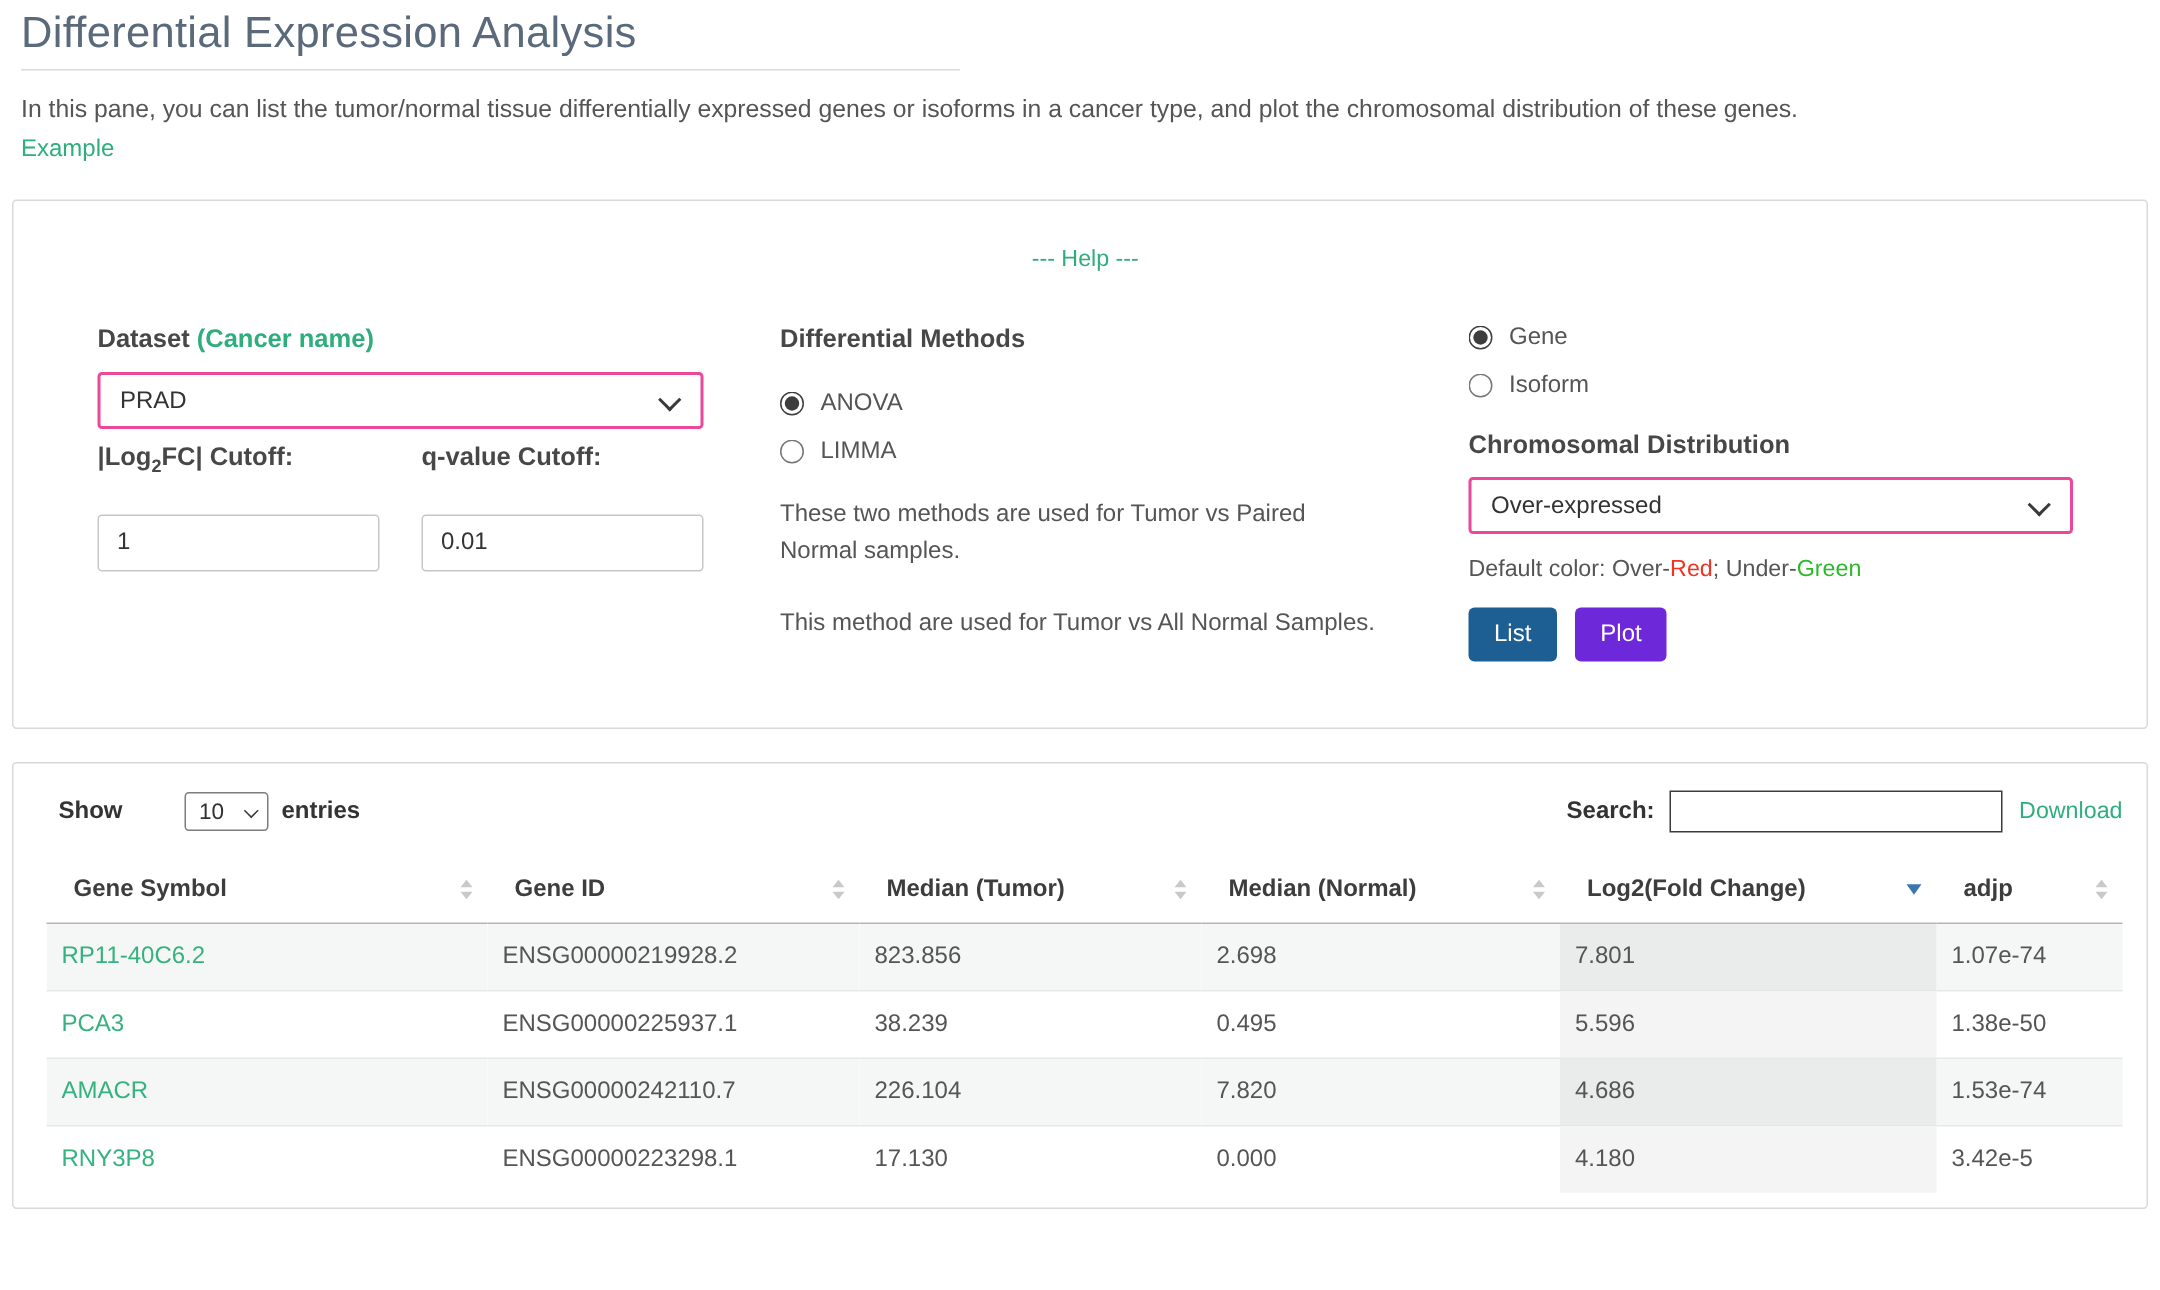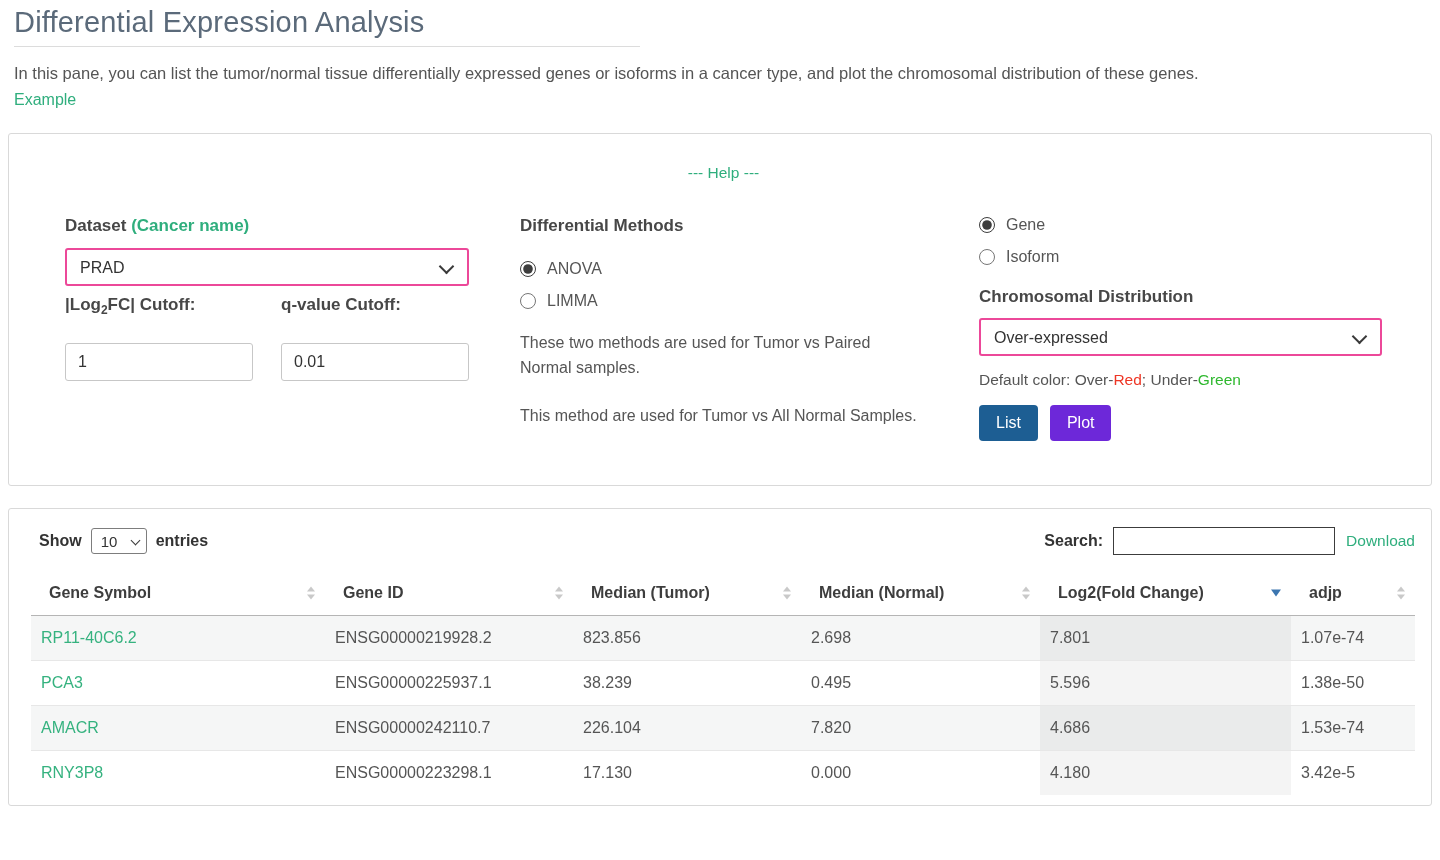--- a/index.html
+++ b/index.html
@@ -80,21 +80,21 @@
 
   
   .table-panel { margin-top: 22px; padding: 18px 16px 10px 22px; }
   .table-controls { display: flex; align-items: center; justify-content: space-between; margin-bottom: 16px; padding-left: 8px; }
   .tc-left, .tc-right { display: flex; align-items: center; }
   .bold-label { font-size: 16px; font-weight: 700; color: #333; }
   .pagesize-wrap { position: relative; margin: 0 9px; }
   .pagesize-wrap select {
     appearance: none; -webkit-appearance: none; width: 56px; height: 26px;
     border: 1px solid #7d7d7d; border-radius: 3px; background: #fff;
-    font-family: inherit; font-size: 15px; color: #333; padding: 1px 18px 1px 9px;
+    font-family: inherit; font-size: 15px; color: #333; padding: 1px 18px 1px 9px; margin-left: 32px;
   }
   .pagesize-wrap::after {
     content: ""; position: absolute; right: 8px; top: 9px; width: 6px; height: 6px;
     border-right: 1.5px solid #3a3a3a; border-bottom: 1.5px solid #3a3a3a;
     transform: rotate(45deg); pointer-events: none;
   }
   .search-input {
     width: 222px; height: 28px; border: 1px solid #3c3c3c; border-radius: 0;
     font-family: inherit; font-size: 15px; color: #333; padding: 2px 8px; margin-left: 10px;
   }

